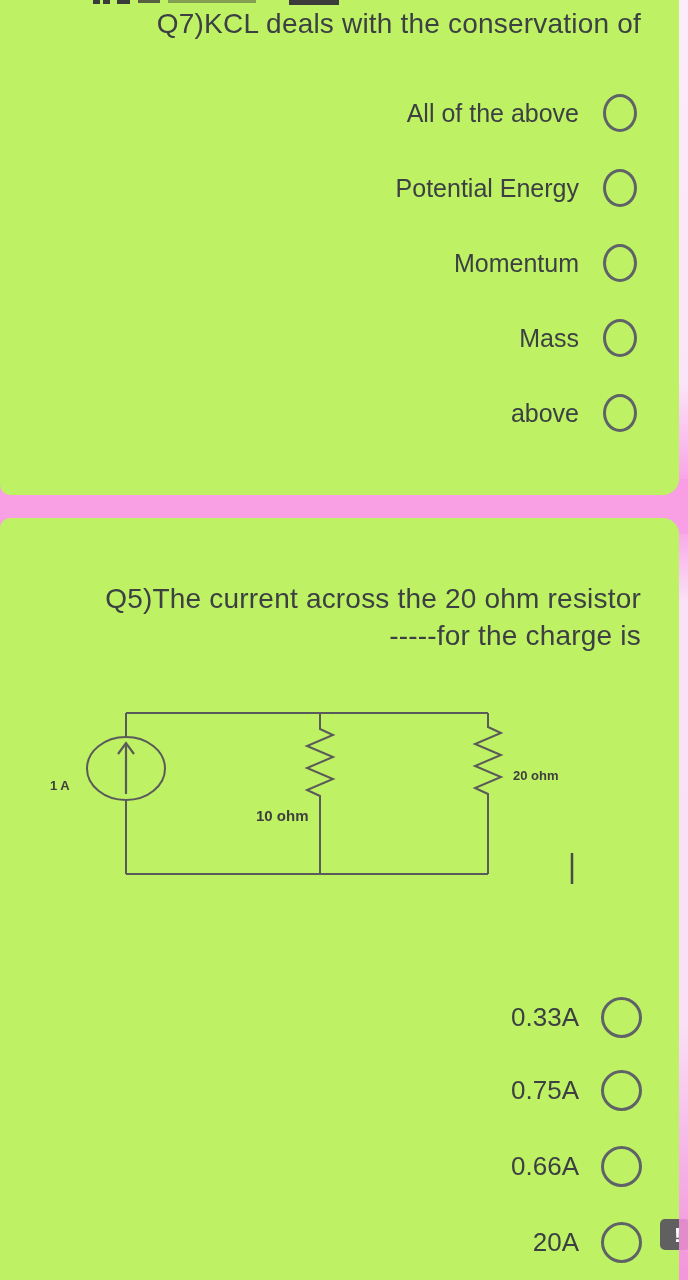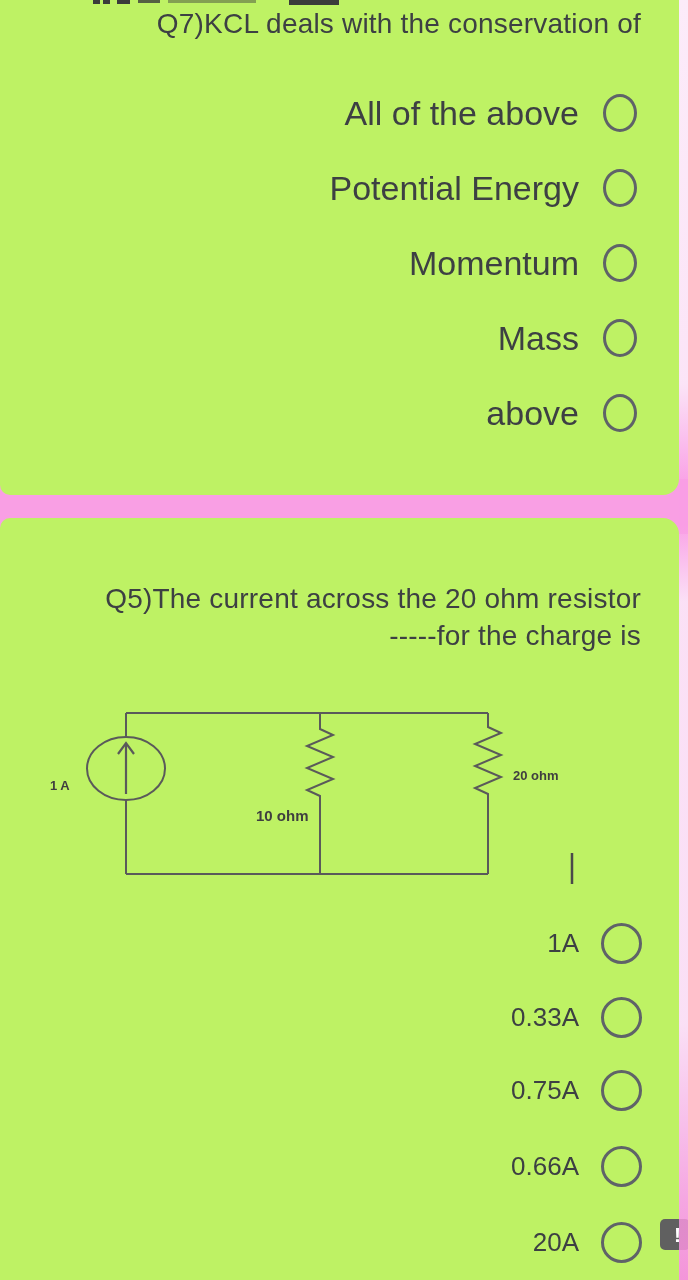--- a/index.html
+++ b/index.html
@@ -42,21 +42,21 @@
   .q5-title-1{top:54px;margin-top:8px;}
   .q5-title-2{top:99px;}
 
   .opt-row{
     position:absolute;right:0;display:flex;align-items:center;
     justify-content:flex-end;height:40px;
   }
   .opt-row.q7{padding-right:42px;}
   .opt-row.q5{height:42px;padding-right:37px;}
   .opt-label{
-    font-size:34px;color:#3d4043;white-space:nowrap;line-height:40px;
+    font-size:25px;color:#3d4043;white-space:nowrap;line-height:40px;
   }
   .opt-row.q5 .opt-label{font-size:26px;}
   .radio{
     box-sizing:border-box;border:3px solid #5f6368;border-radius:50%;
     background:transparent;flex:none;
   }
   .opt-row.q7 .radio{width:34px;height:38px;margin-left:24px;}
   .opt-row.q5 .radio{width:41px;height:41px;margin-left:22px;}
 
   .circuit{position:absolute;left:28px;top:175px;z-index:1;}
@@ -134,24 +134,20 @@
 
       <path d="M544,160 L544,191" stroke="#4a4a4a" stroke-width="2.5"></path>
     </g>
     <g fill="#3f3f3f" font-family="Liberation Sans, sans-serif" font-weight="700">
       <text x="22" y="97" font-size="13">1 A</text>
       <text x="228" y="128" font-size="15">10 ohm</text>
       <text x="485" y="87" font-size="13">20 ohm</text>
     </g>
   </svg>
 
-  <div class="opt-row q5" style="top:404px">
-    <span class="opt-label">1A</span>
-    <span class="radio"></span>
-  </div>
   <div class="opt-row q5" style="top:478px">
     <span class="opt-label">0.33A</span>
     <span class="radio"></span>
   </div>
   <div class="opt-row q5" style="top:551px">
     <span class="opt-label">0.75A</span>
     <span class="radio"></span>
   </div>
   <div class="opt-row q5" style="top:627px">
     <span class="opt-label">0.66A</span>

